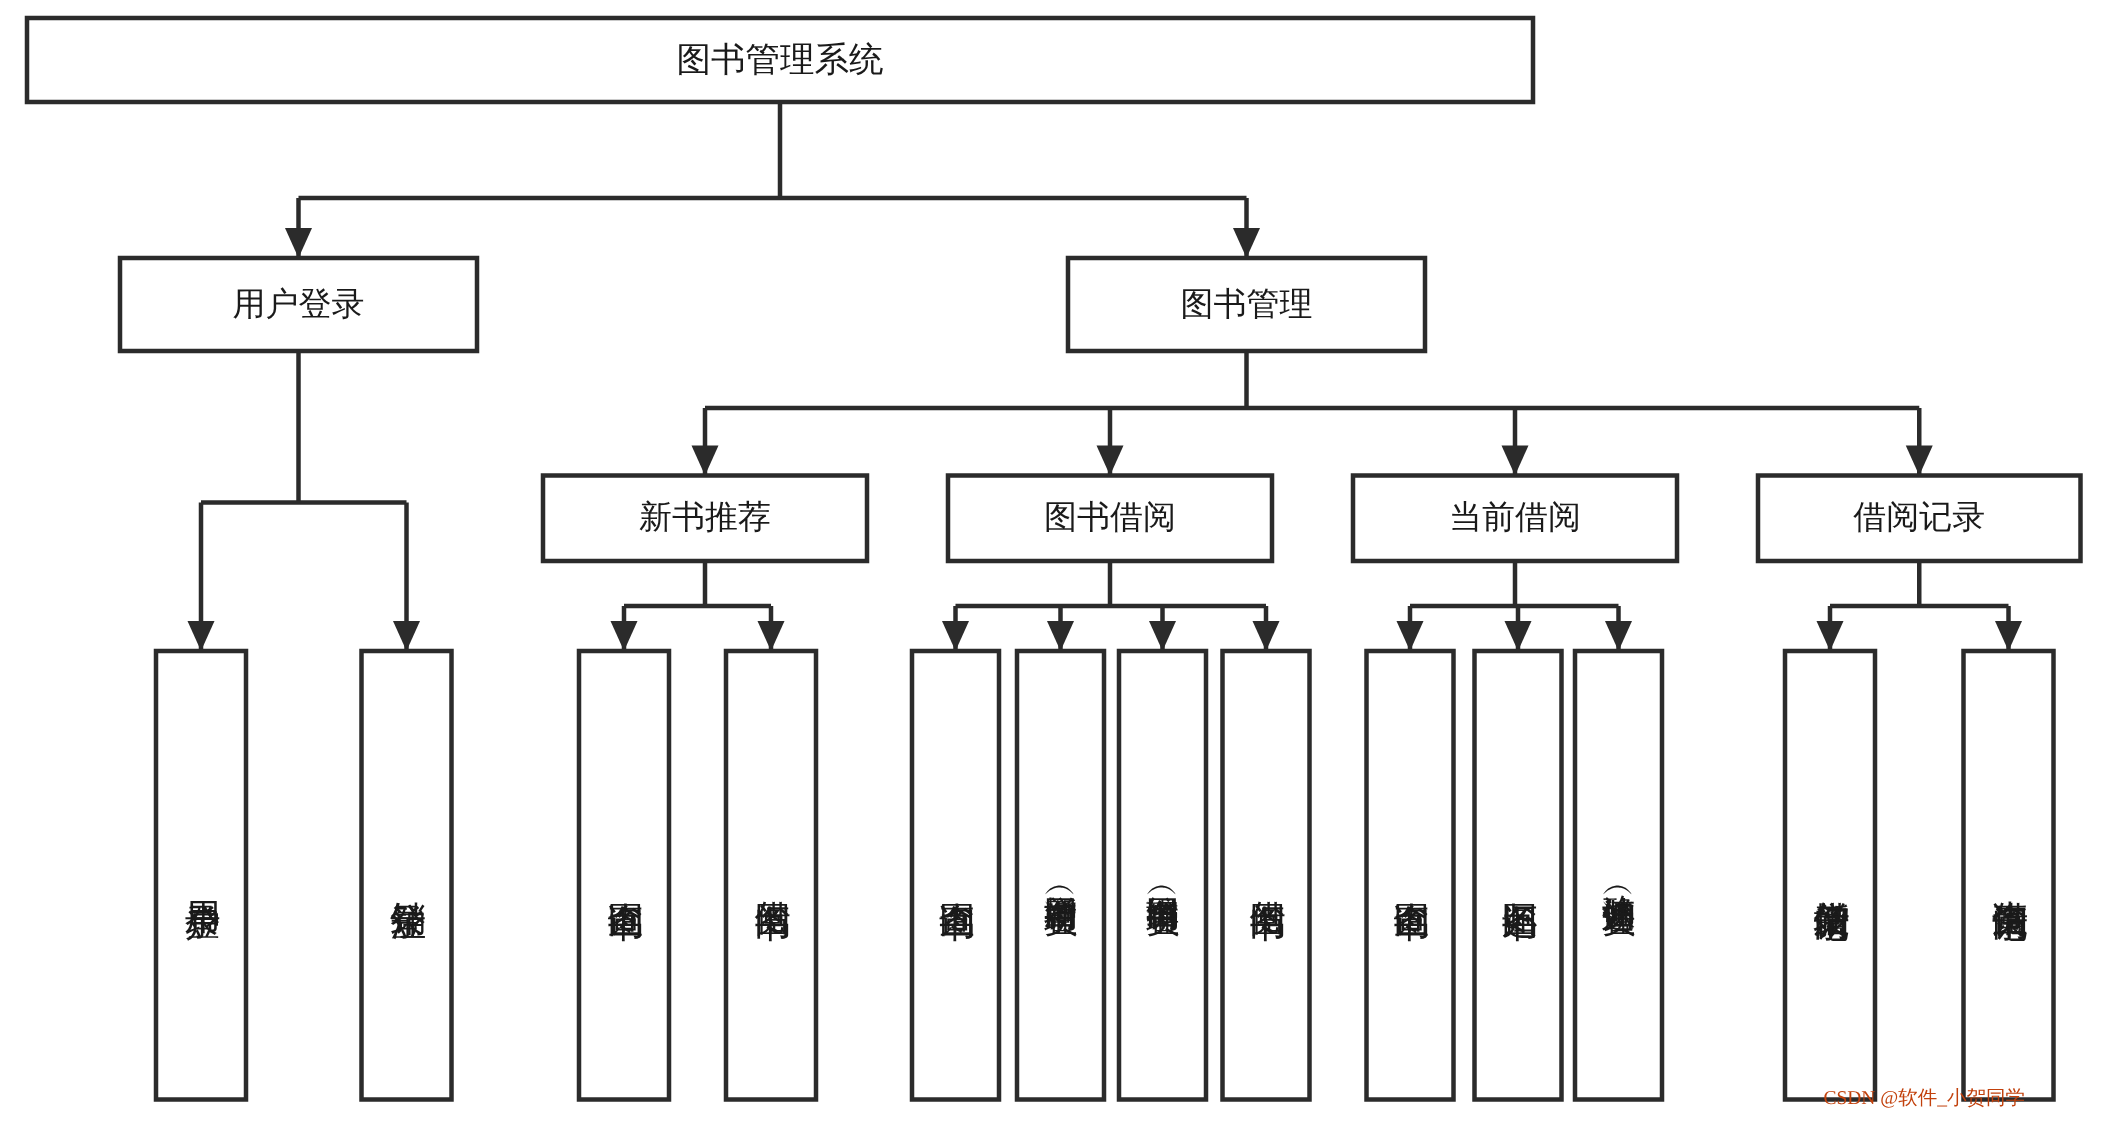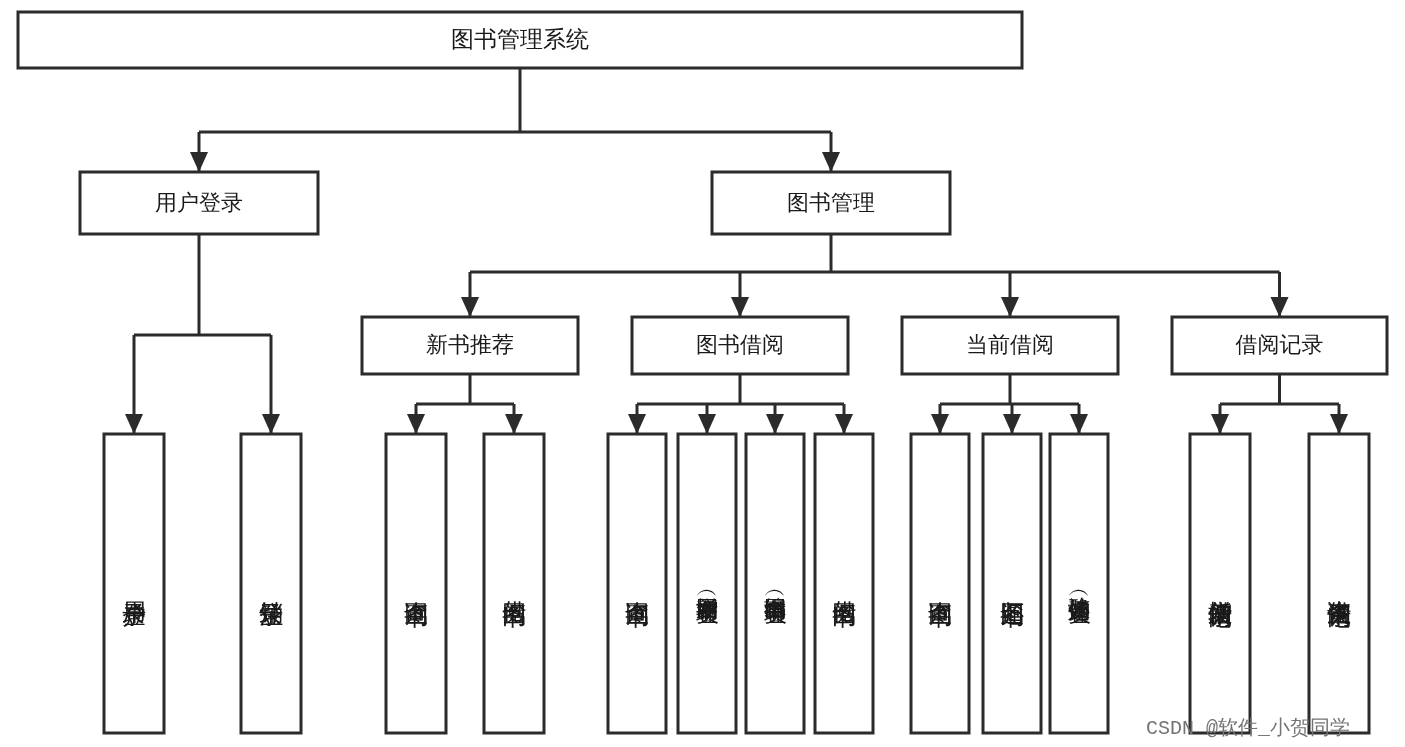--- a/index.html
+++ b/index.html
@@ -12,22 +12,22 @@
   .arrow-head{fill:#2b2b2b;stroke:none;}
   .node-label{fill:#1a1a1a;font-family:"Liberation Sans","DejaVu Sans",sans-serif;
               font-size:22px;text-anchor:middle;dominant-baseline:middle;}
   .node-label.title{font-size:23px;}
   .vlabel{position:absolute;display:flex;align-items:center;justify-content:center;
           writing-mode:vertical-rl;text-orientation:upright;
           font-family:"Liberation Sans","DejaVu Sans",sans-serif;
           font-size:24px;color:#1a1a1a;line-height:1.02;letter-spacing:1px;
           pointer-events:none;white-space:nowrap;}
   .vlabel.small{font-size:22px;}
-  .watermark{position:absolute;right:8px;bottom:6px;font-size:20px;color:#737373;
-             font-family:Liberation Mono, monospace;white-space:nowrap;}
+  .watermark{position:absolute;right:8px;bottom:6px;font-size:13px;color:#c2410c;
+             font-family:Liberation Serif, serif;white-space:nowrap;}
 </style>
 </head>
 <body>
 
 <div id="stage">
   <svg id="diagram" viewBox="0 0 1405 747">
     <g id="edges-layer">
         <path d="M 520 68 L 520 132" class="edge"></path>
         <path d="M 199 132 L 831 132" class="edge"></path>
         <path d="M 199 132 L 199 172" class="edge"></path>

